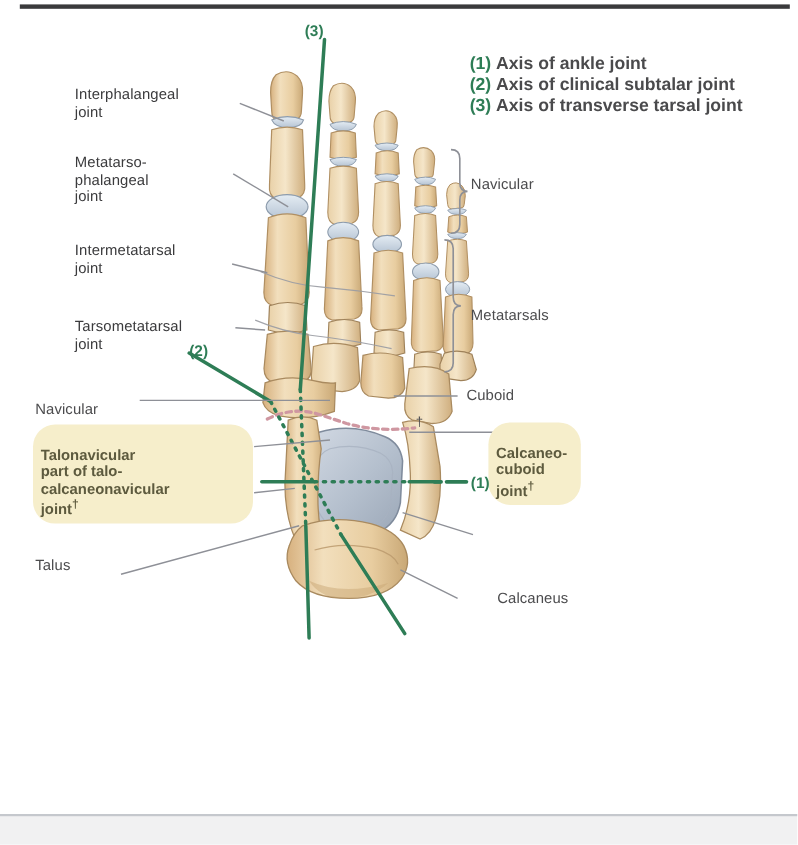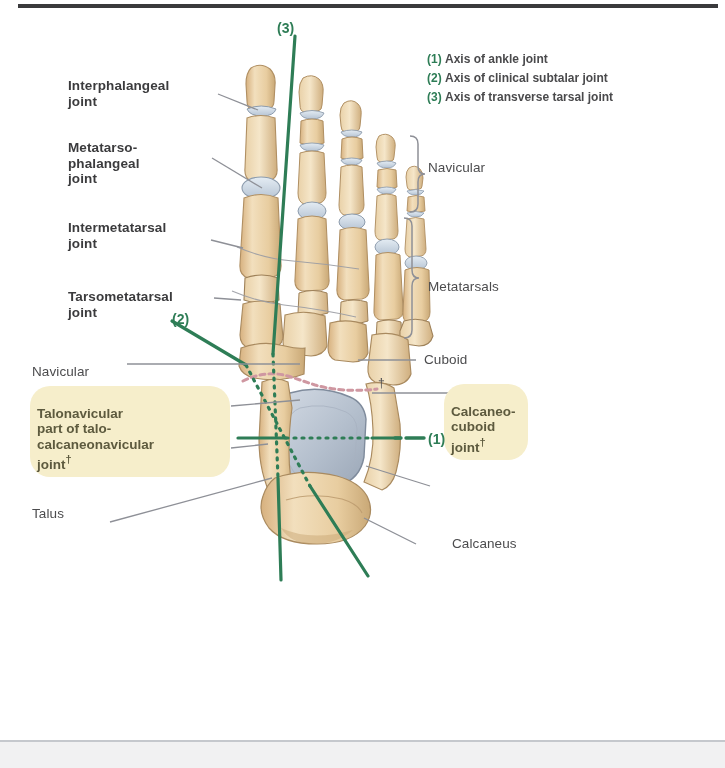--- a/index.html
+++ b/index.html
@@ -36,24 +36,24 @@
   }
   
   .lbl {
     position: absolute;
     font-size: 13.5px;
     line-height: 15.5px;
     color: #4c4c4e;
     letter-spacing: .1px;
     white-space: pre-line;
   }
-  .lbl.bold { font-weight: bold; color: #3b3b3d; }
+  .lbl.bold { font-weight: normal; color: #3b3b3d; }
   .legend-line {
     position: absolute;
-    font-size: 12px;
+    font-size: 16px;
     line-height: 18px;
     color: #55555a;
     white-space: nowrap;
   }
   .legend-num { color: #2e7d56; font-weight: bold; }
   .legend-line .txt { font-weight: bold; color: #4a4a4c; }
   .axis-tag {
     position: absolute;
     font-size: 14px;
     font-weight: bold;

